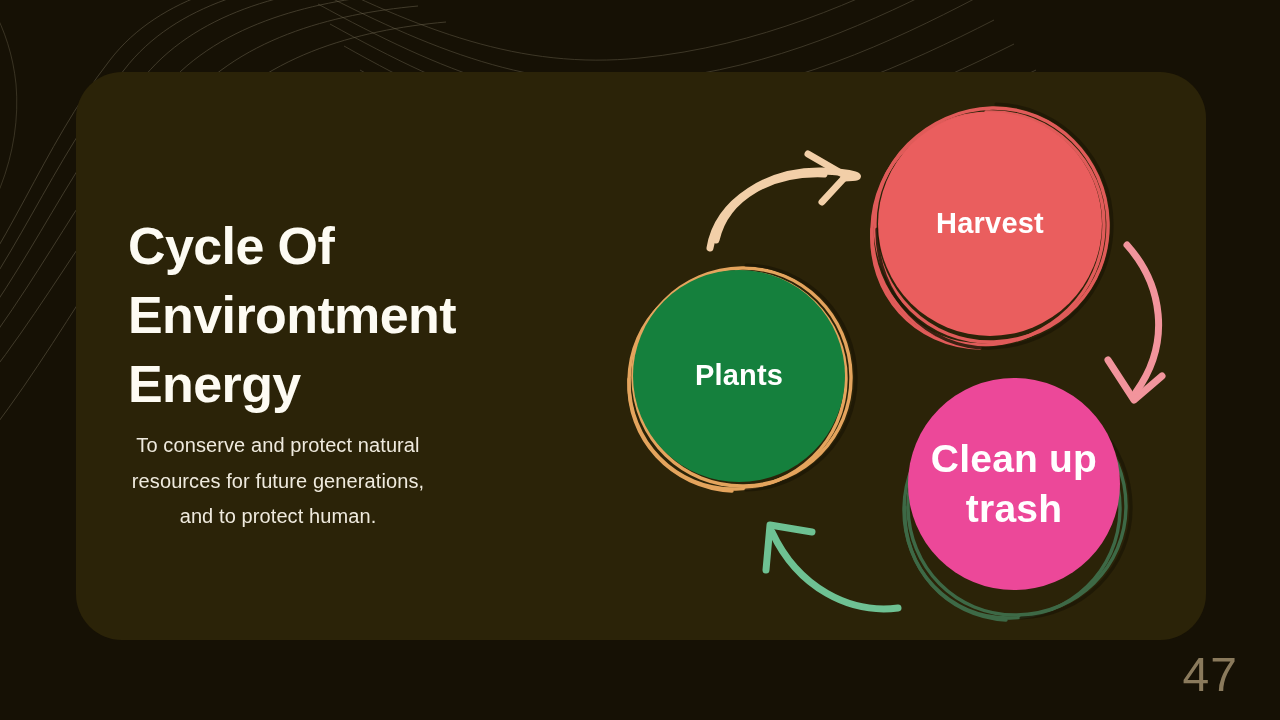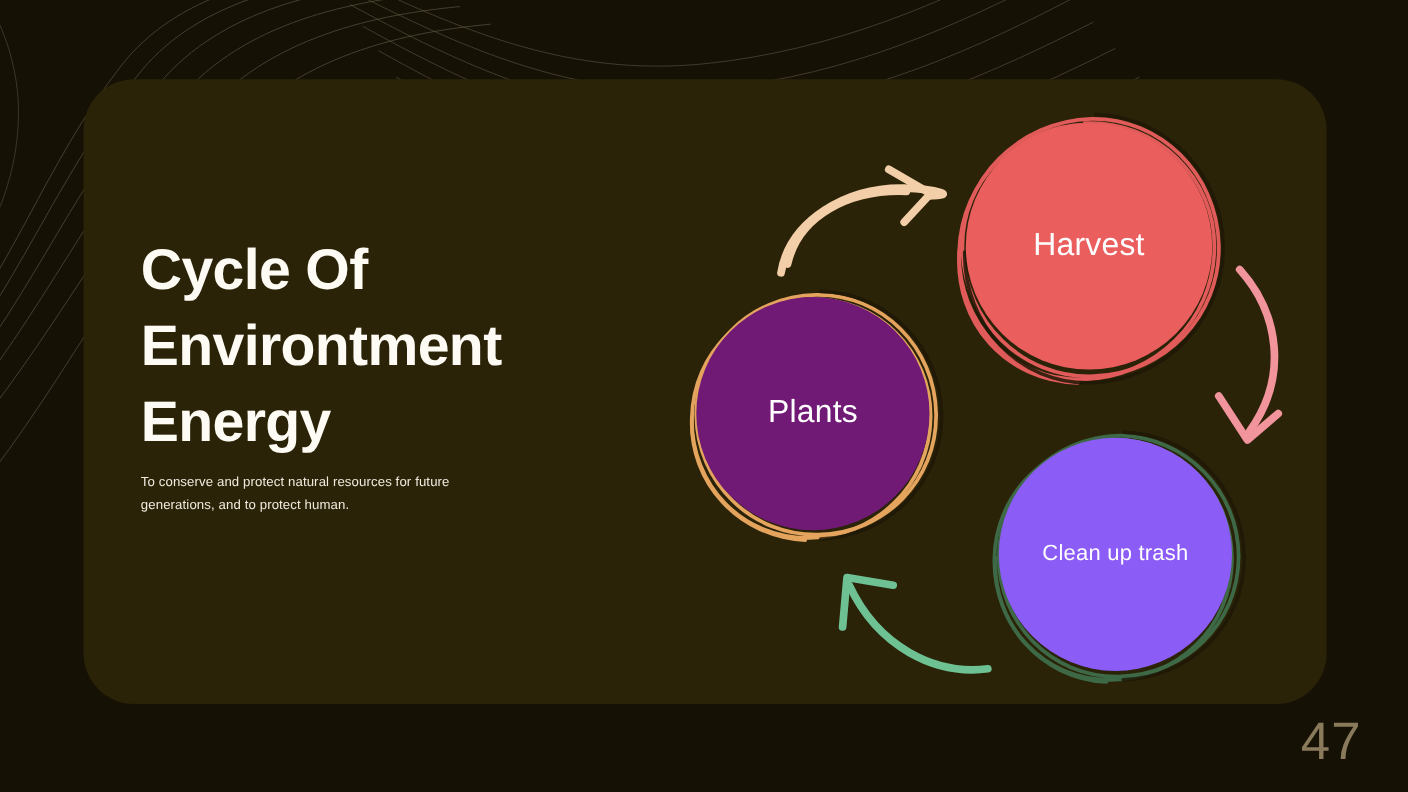--- a/index.html
+++ b/index.html
@@ -42,23 +42,24 @@
     font-weight:bold;
     line-height:1.33;
     letter-spacing:-0.6px;
     width:420px;
   }
   .slide-desc {
     position:absolute;
     left:128px; top:428px;
     width:300px;
     color:#efeade;
-    font-size:12px;
+    font-size:20px;
     line-height:1.78;
     letter-spacing:0.1px;
+    text-align:center;
   }
   
   .diagram {
     position:absolute;
     left:600px; top:70px;
     width:620px; height:570px;
   }
   .node {
     position:absolute;
     border-radius:50%;
@@ -72,29 +73,29 @@
     letter-spacing:0.2px;
   }
   .node-harvest {
     left:278px; top:42px;
     width:224px; height:224px;
     background:#ea5e5e;
   }
   .node-plants {
     left:33px; top:200px;
     width:212px; height:212px;
-    background:#701a75;
+    background:#15803d;
   }
   .node-trash  {
-    left:308px; top:328px;
+    left:308px; top:308px;
     width:212px; height:212px;
-    background:#8b5cf6;
-    font-size:20px;
-  }
-  .node-label { display:block; }
+    background:#ec4899;
+    font-size:39px;
+  }
+  .node-label { display:block;font-weight:bold; }
   .sketch-layer {
     position:absolute; left:0; top:0;
     width:620px; height:570px;
     pointer-events:none;
   }
   
   .page-num {
     position:absolute;
     right:42px; bottom:18px;
     color:#8a7a5c;

